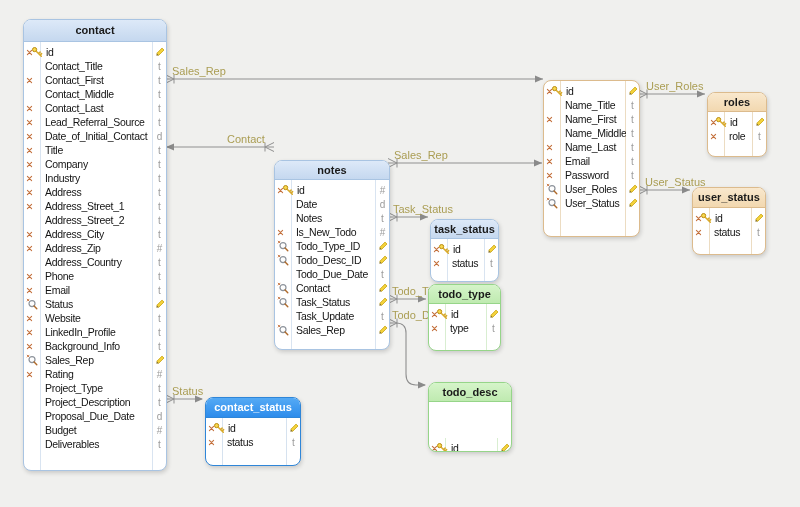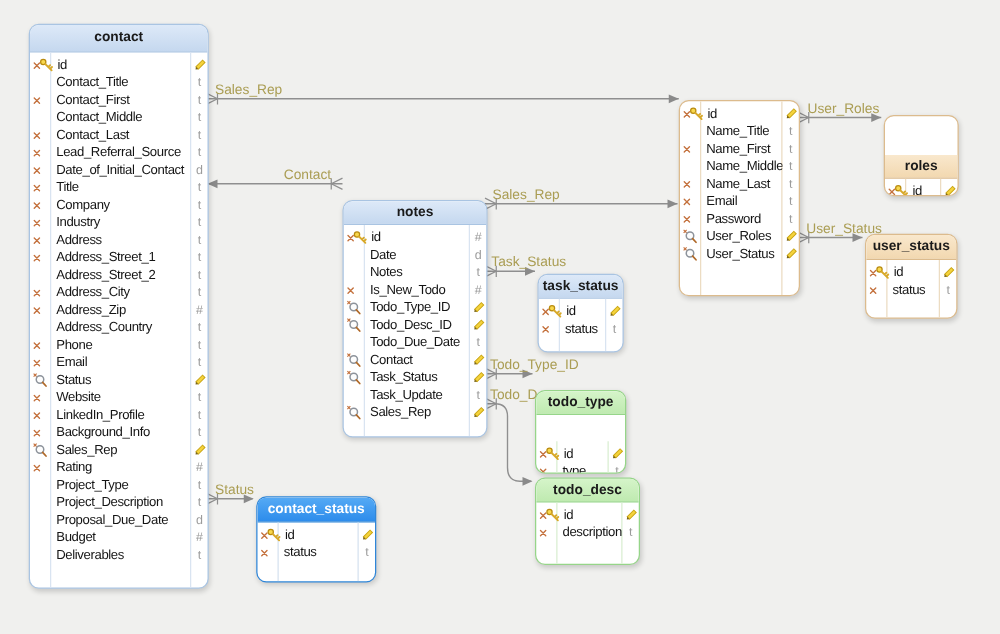--- a/index.html
+++ b/index.html
@@ -601,21 +601,21 @@
               <g transform="rotate(-45 6 6)">
                 <rect x="2.7" y="4.7" width="7.5" height="2.7" fill="#f5d33c" stroke="#c9a513" stroke-width="0.8"></rect>
                 <path d="M2.7 4.7 L0.9 6.05 L2.7 7.4 Z" fill="#7a6418"></path>
               </g>
             </svg>
           </span>
         </div>
       </div>
     </div>
     <div class="tbl" style="left: 707px; top: 92px; width: 58px; height: 63px; border-color: rgb(220, 187, 141);">
-      <div class="tbl-header" style="height: 18px; line-height: 18px; background: linear-gradient(rgb(249, 232, 205), rgb(242, 216, 176)); border-bottom-color: rgb(220, 187, 141); color: rgb(26, 26, 26); margin-top: 31px;">roles</div>
+      <div class="tbl-header" style="height: 18px; line-height: 18px; background: linear-gradient(rgb(249, 232, 205), rgb(242, 216, 176)); border-bottom-color: rgb(220, 187, 141); color: rgb(26, 26, 26);">roles</div>
       <div class="tbl-body">
         <div class="sep" style="left: 16px; background: rgb(236, 220, 194);"></div>
         <div class="sep" style="right: 13px; background: rgb(236, 220, 194);"></div>
         <div class="frow">
           <span class="gutter">
             <svg class="xmark" width="7" height="7" viewBox="0 0 7 7">
               <path d="M1.4 1.4 L5.6 5.6 M5.6 1.4 L1.4 5.6" stroke="#c4713d" stroke-width="1.1" stroke-linecap="round" fill="none"></path>
             </svg>
             <svg width="12" height="12" viewBox="0 0 12 12">
               <circle cx="3.6" cy="3.6" r="2.1" fill="#f8d84e" stroke="#b98b0e" stroke-width="1"></circle>
@@ -708,21 +708,21 @@
           <span class="gutter">
             <svg class="xmark" width="7" height="7" viewBox="0 0 7 7">
               <path d="M1.4 1.4 L5.6 5.6 M5.6 1.4 L1.4 5.6" stroke="#c4713d" stroke-width="1.1" stroke-linecap="round" fill="none"></path>
             </svg>
           </span>
           <span class="fname">status</span>
           <span class="ftype">t</span>
         </div>
       </div>
     </div>
-    <div class="tbl" style="left: 428px; top: 312px; width: 71px; height: 65px; border-color: rgb(150, 213, 137); gap: 21px;">
+    <div class="tbl" style="left: 428px; top: 284px; width: 71px; height: 65px; border-color: rgb(150, 213, 137);">
       <div class="tbl-header" style="height: 18px; line-height: 18px; background: linear-gradient(rgb(213, 244, 201), rgb(191, 234, 176)); border-bottom-color: rgb(150, 213, 137); color: rgb(26, 26, 26);">todo_type</div>
       <div class="tbl-body">
         <div class="sep" style="left: 16px; background: rgb(217, 238, 209);"></div>
         <div class="sep" style="right: 13px; background: rgb(217, 238, 209);"></div>
         <div class="frow">
           <span class="gutter">
             <svg class="xmark" width="7" height="7" viewBox="0 0 7 7">
               <path d="M1.4 1.4 L5.6 5.6 M5.6 1.4 L1.4 5.6" stroke="#c4713d" stroke-width="1.1" stroke-linecap="round" fill="none"></path>
             </svg>
             <svg width="12" height="12" viewBox="0 0 12 12">
@@ -744,21 +744,21 @@
           <span class="gutter">
             <svg class="xmark" width="7" height="7" viewBox="0 0 7 7">
               <path d="M1.4 1.4 L5.6 5.6 M5.6 1.4 L1.4 5.6" stroke="#c4713d" stroke-width="1.1" stroke-linecap="round" fill="none"></path>
             </svg>
           </span>
           <span class="fname">type</span>
           <span class="ftype">t</span>
         </div>
       </div>
     </div>
-    <div class="tbl" style="left: 428px; top: 382px; width: 82px; height: 68px; border-color: rgb(150, 213, 137);">
+    <div class="tbl" style="left: 428px; top: 382px; width: 82px; height: 68px; border-color: rgb(150, 213, 137); gap: 36px;">
       <div class="tbl-header" style="height: 18px; line-height: 18px; background: linear-gradient(rgb(213, 244, 201), rgb(191, 234, 176)); border-bottom-color: rgb(150, 213, 137); color: rgb(26, 26, 26);">todo_desc</div>
       <div class="tbl-body">
         <div class="sep" style="left: 16px; background: rgb(217, 238, 209);"></div>
         <div class="sep" style="right: 13px; background: rgb(217, 238, 209);"></div>
         <div class="frow">
           <span class="gutter">
             <svg class="xmark" width="7" height="7" viewBox="0 0 7 7">
               <path d="M1.4 1.4 L5.6 5.6 M5.6 1.4 L1.4 5.6" stroke="#c4713d" stroke-width="1.1" stroke-linecap="round" fill="none"></path>
             </svg>
             <svg width="12" height="12" viewBox="0 0 12 12">

